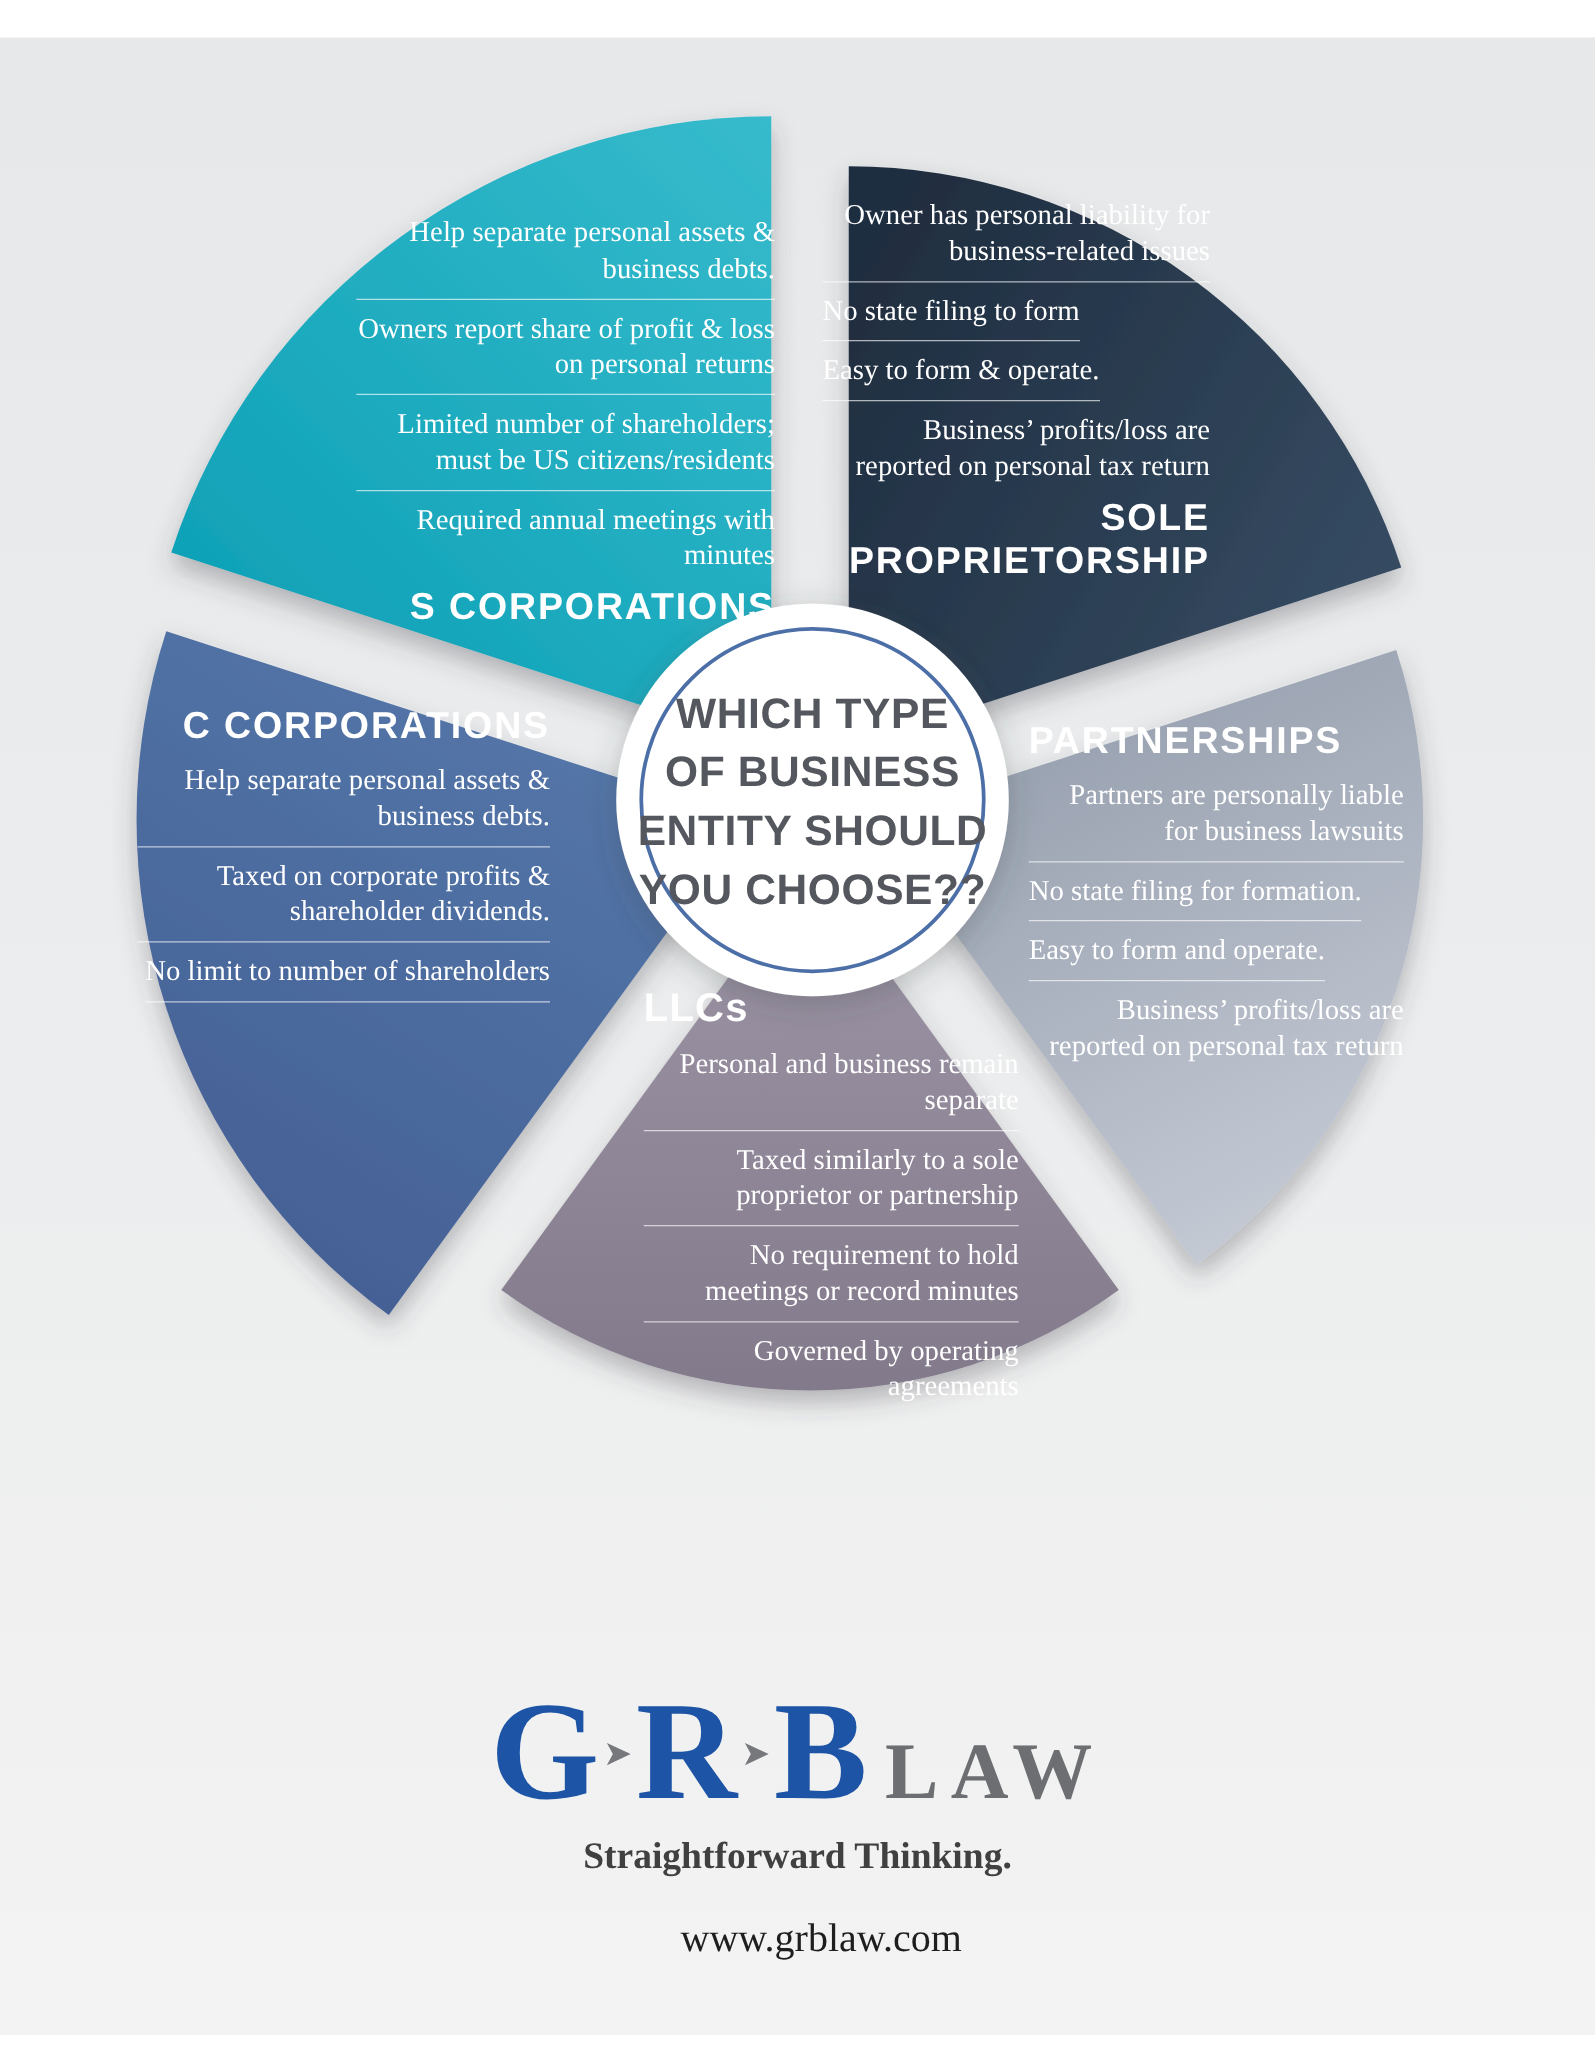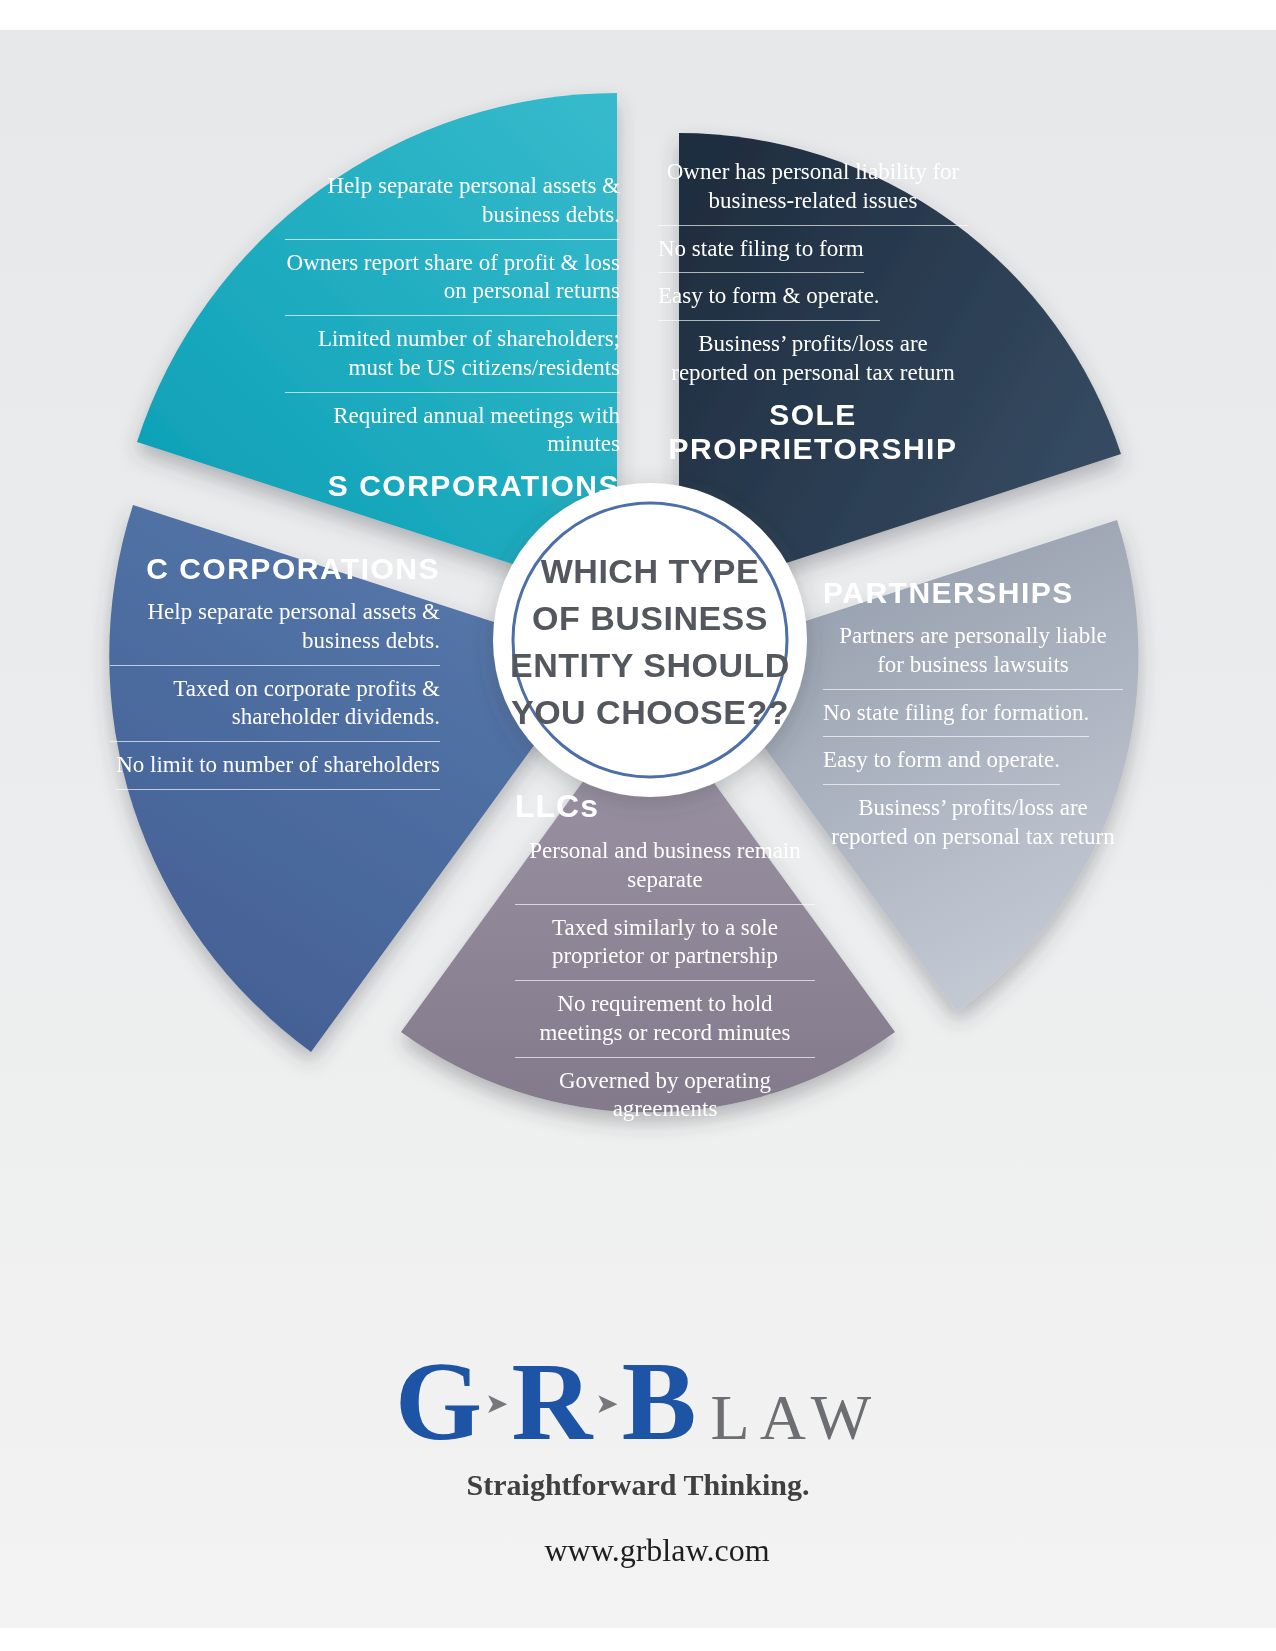--- a/index.html
+++ b/index.html
@@ -8,46 +8,46 @@
   .poster-bg{position:absolute;top:30px;left:0;width:1276px;height:1598px;z-index:0;
         background:linear-gradient(to bottom,#e7e8e9 0%,#ebeced 45%,#f3f3f3 100%);}
   .pie{position:absolute;top:0;left:0;z-index:1;}
 
   
   .tblock{position:absolute;z-index:2;display:flex;flex-direction:column;color:#ffffff;}
   .tblock .item{font-size:23px;line-height:1.25;width:fit-content;}
   .tblock .item.sep{border-bottom:1px solid rgba(255,255,255,0.65);
         padding-bottom:9px;margin-bottom:9px;}
   .tblock.right{align-items:flex-end;text-align:right;}
-  .tblock.left{align-items:flex-start;text-align:center;}
+  .tblock.left{align-items:flex-start;text-align:right;}
   .wlabel{font-family:"Liberation Sans",sans-serif;font-weight:700;font-size:30px;
         letter-spacing:1.5px;width:fit-content;}
   .label-after{margin-top:10px;}
   .label-before{margin-bottom:12px;}
 
   #block-scorp{top:172px;right:656px;width:335px;}
   #block-sp{top:158px;left:658px;width:310px;}
   #block-part{top:576px;left:823px;width:300px;}
   #block-llc{top:788px;left:515px;width:300px;}
   #block-llc .wlabel{font-size:32px;letter-spacing:1px;}
-  #block-ccorp{top:552px;right:836px;width:330px;}
+  #block-ccorp{top:564px;right:836px;width:330px;}
 
   
   .center-text{position:absolute;z-index:2;left:650px;top:642px;transform:translate(-50%,-50%);
         width:330px;text-align:center;font-family:"Liberation Sans",sans-serif;
         font-weight:700;font-size:34px;line-height:47px;letter-spacing:0.5px;color:#54585e;}
 
   
   .logo{position:absolute;z-index:2;top:1345px;left:0;width:1276px;display:flex;
         justify-content:center;align-items:baseline;}
   .logo .big{font-family:"Liberation Serif",serif;font-weight:700;font-size:112px;
         line-height:1;color:#1d54a5;}
   .logo .arrow{font-family:"DejaVu Sans",sans-serif;font-size:28px;color:#77787b;
         transform:translateY(-26px);margin:0 3px;display:inline-block;}
-  .logo .law{font-family:"Liberation Serif",serif;font-weight:400;font-size:64px;
+  .logo .law{font-family:"Liberation Serif",serif;font-weight:700;font-size:64px;
         line-height:1;color:#6d6e71;letter-spacing:10px;margin-left:14px;}
   .tagline{position:absolute;z-index:2;top:1468px;left:0;width:1276px;text-align:center;
         font-family:"Liberation Serif",serif;font-weight:700;font-size:30px;color:#404040;}
   .website{position:absolute;z-index:2;top:1532px;left:0;width:1276px;text-align:center;
         font-family:"Liberation Serif",serif;font-size:32px;color:#1e1e20;padding-left:19px;}
 </style>
 </head>
 <body>
 
 <div class="page">

